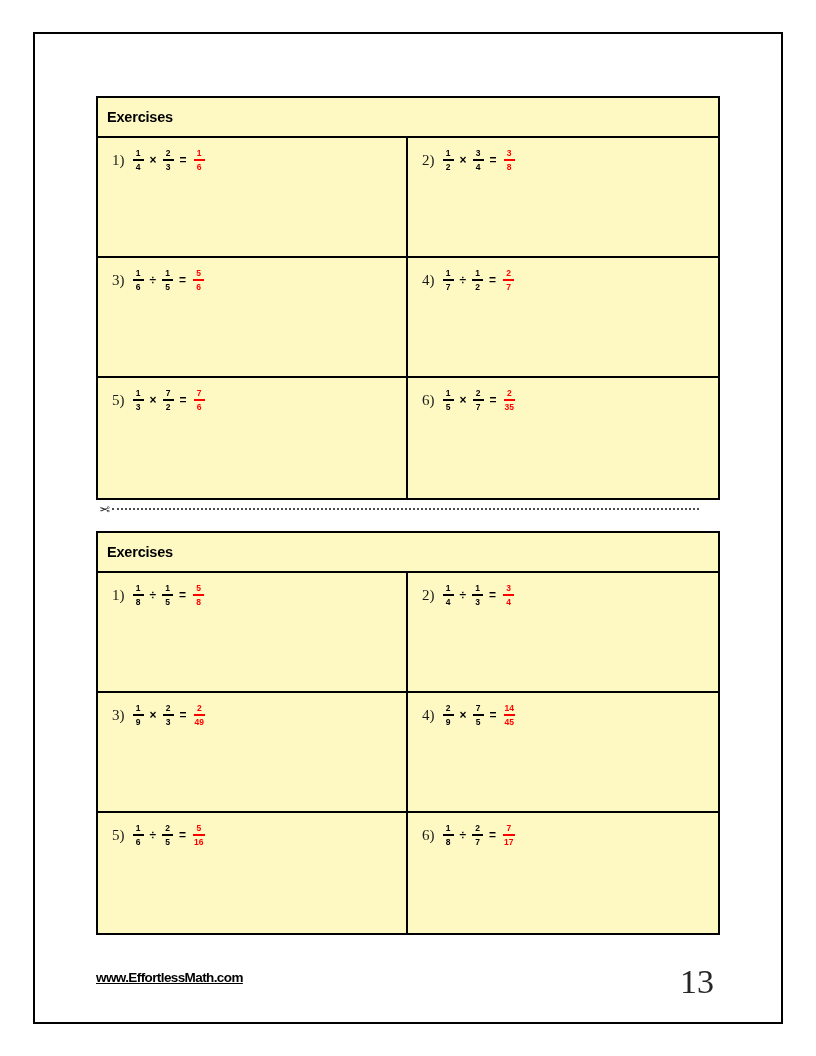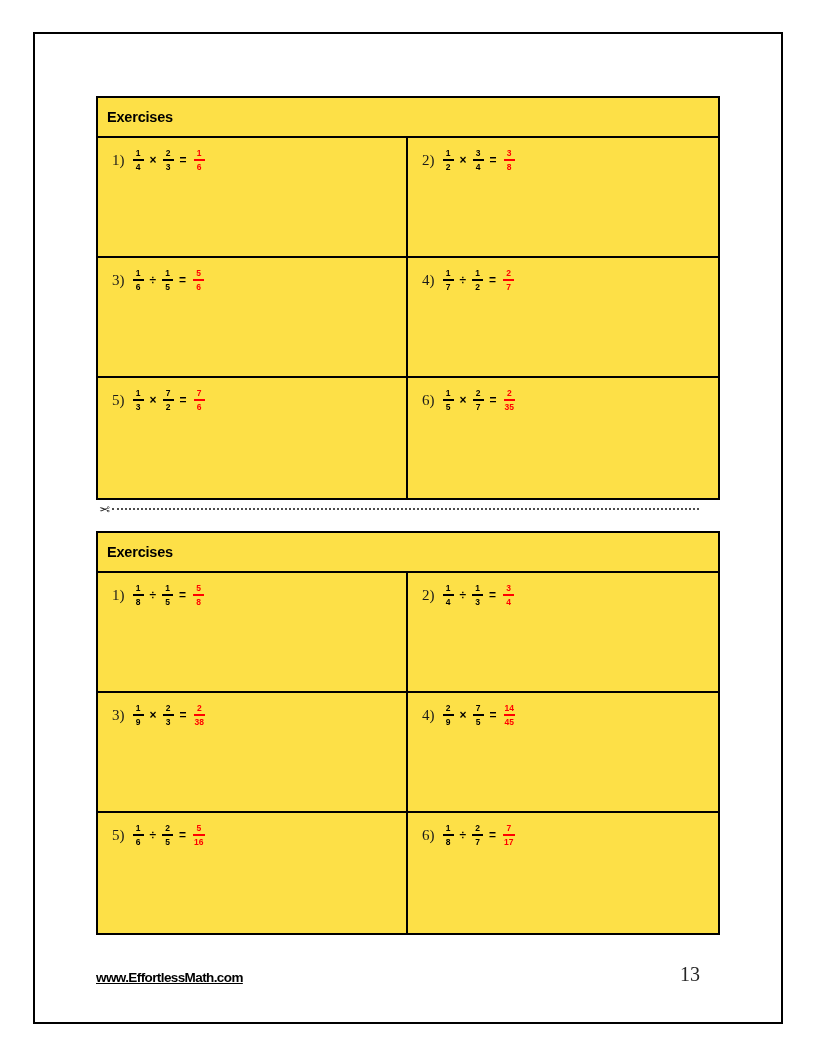--- a/index.html
+++ b/index.html
@@ -27,21 +27,21 @@
     box-sizing: border-box;
   }
 
   
   .worksheet {
     position: absolute;
     left: 96px;
     width: 624px;
     box-sizing: border-box;
     border: 2px solid #000000;
-    background: #fde047;
+    background: #fef9c3;
   }
   #worksheet-answers { top: 96px; }
   #worksheet-blank  { top: 531px; }
 
   .ws-header {
     height: 40px;
     border-bottom: 2px solid #000000;
     display: flex;
     align-items: center;
     position: relative;
@@ -168,21 +168,21 @@
     letter-spacing: -0.6px;
     text-decoration: underline;
     color: #000000;
     white-space: nowrap;
   }
   .footer-page {
     position: absolute;
     left: 680px;
     top: 963px;
     font-family: "Liberation Serif", serif;
-    font-size: 20px;
+    font-size: 34px;
     color: #262626;
   }
 </style>
 </head>
 <body>
 
 <div class="page-frame"></div>
 
 <div class="worksheet" id="worksheet-answers">
   <div class="ws-header">
@@ -400,21 +400,21 @@
         <span class="op">×</span>
         <span class="frac">
           <span class="num">2</span>
           <span class="bar"></span>
           <span class="den">3</span>
         </span>
         <span class="eq">=</span>
         <span class="frac answer">
           <span class="num">2</span>
           <span class="bar"></span>
-          <span class="den">38</span>
+          <span class="den">49</span>
         </span>
       </div>
     </div>
     <div class="ws-cell right">
       <div class="expr">
         <span class="q-num">4)</span>
         <span class="frac">
           <span class="num">2</span>
           <span class="bar"></span>
           <span class="den">9</span>

